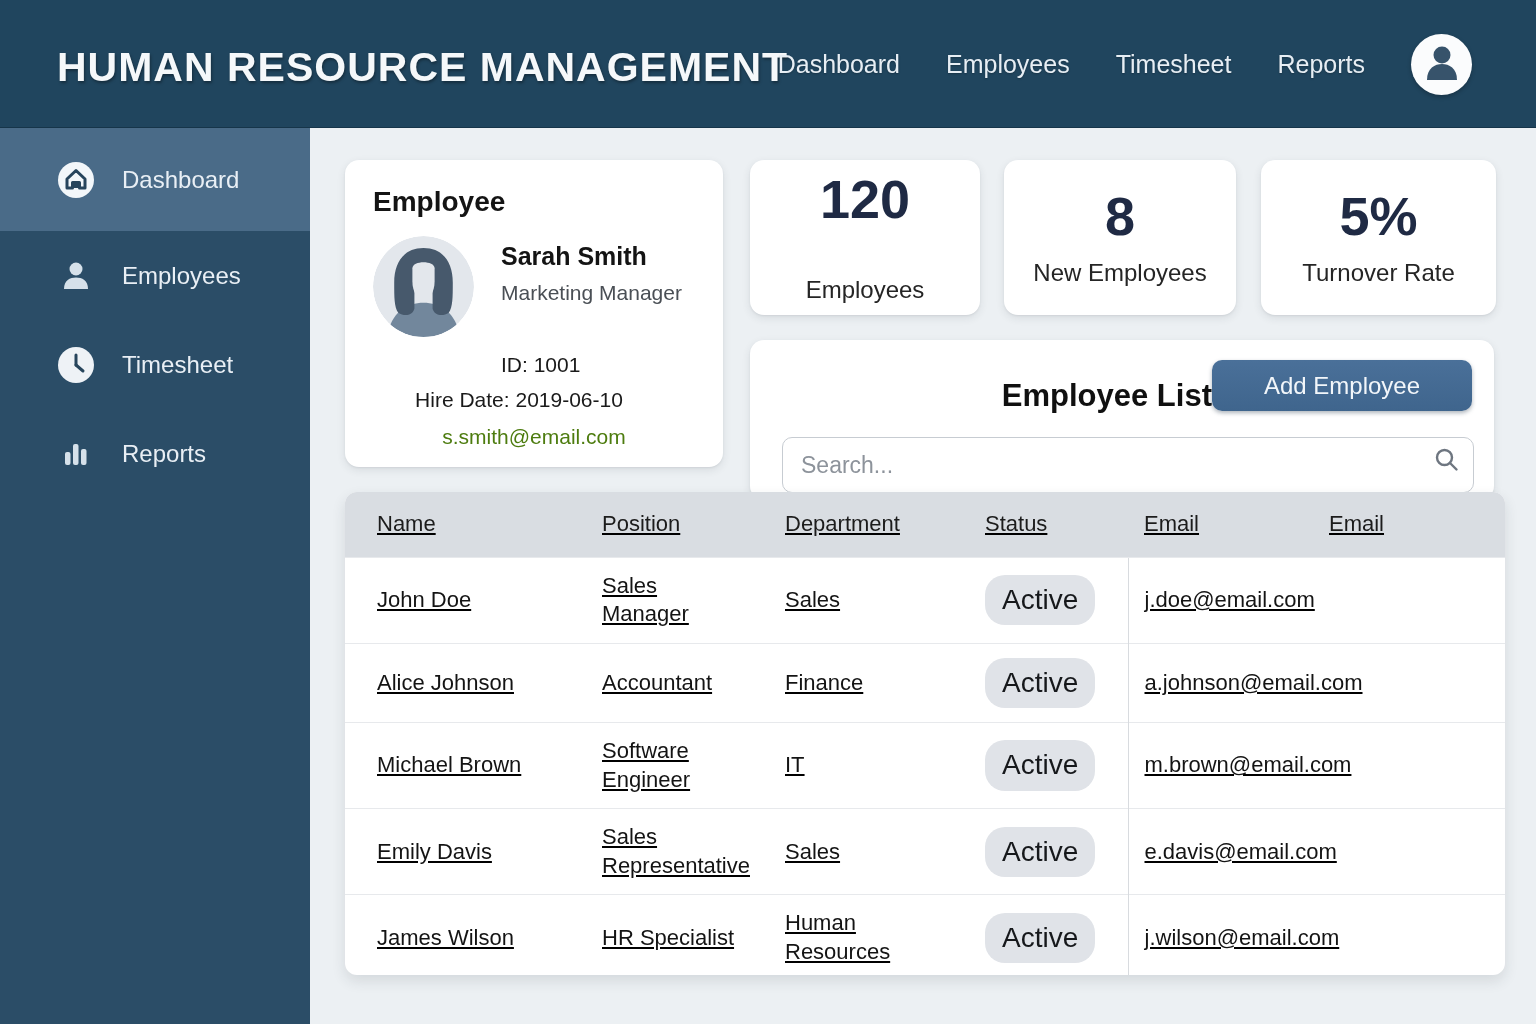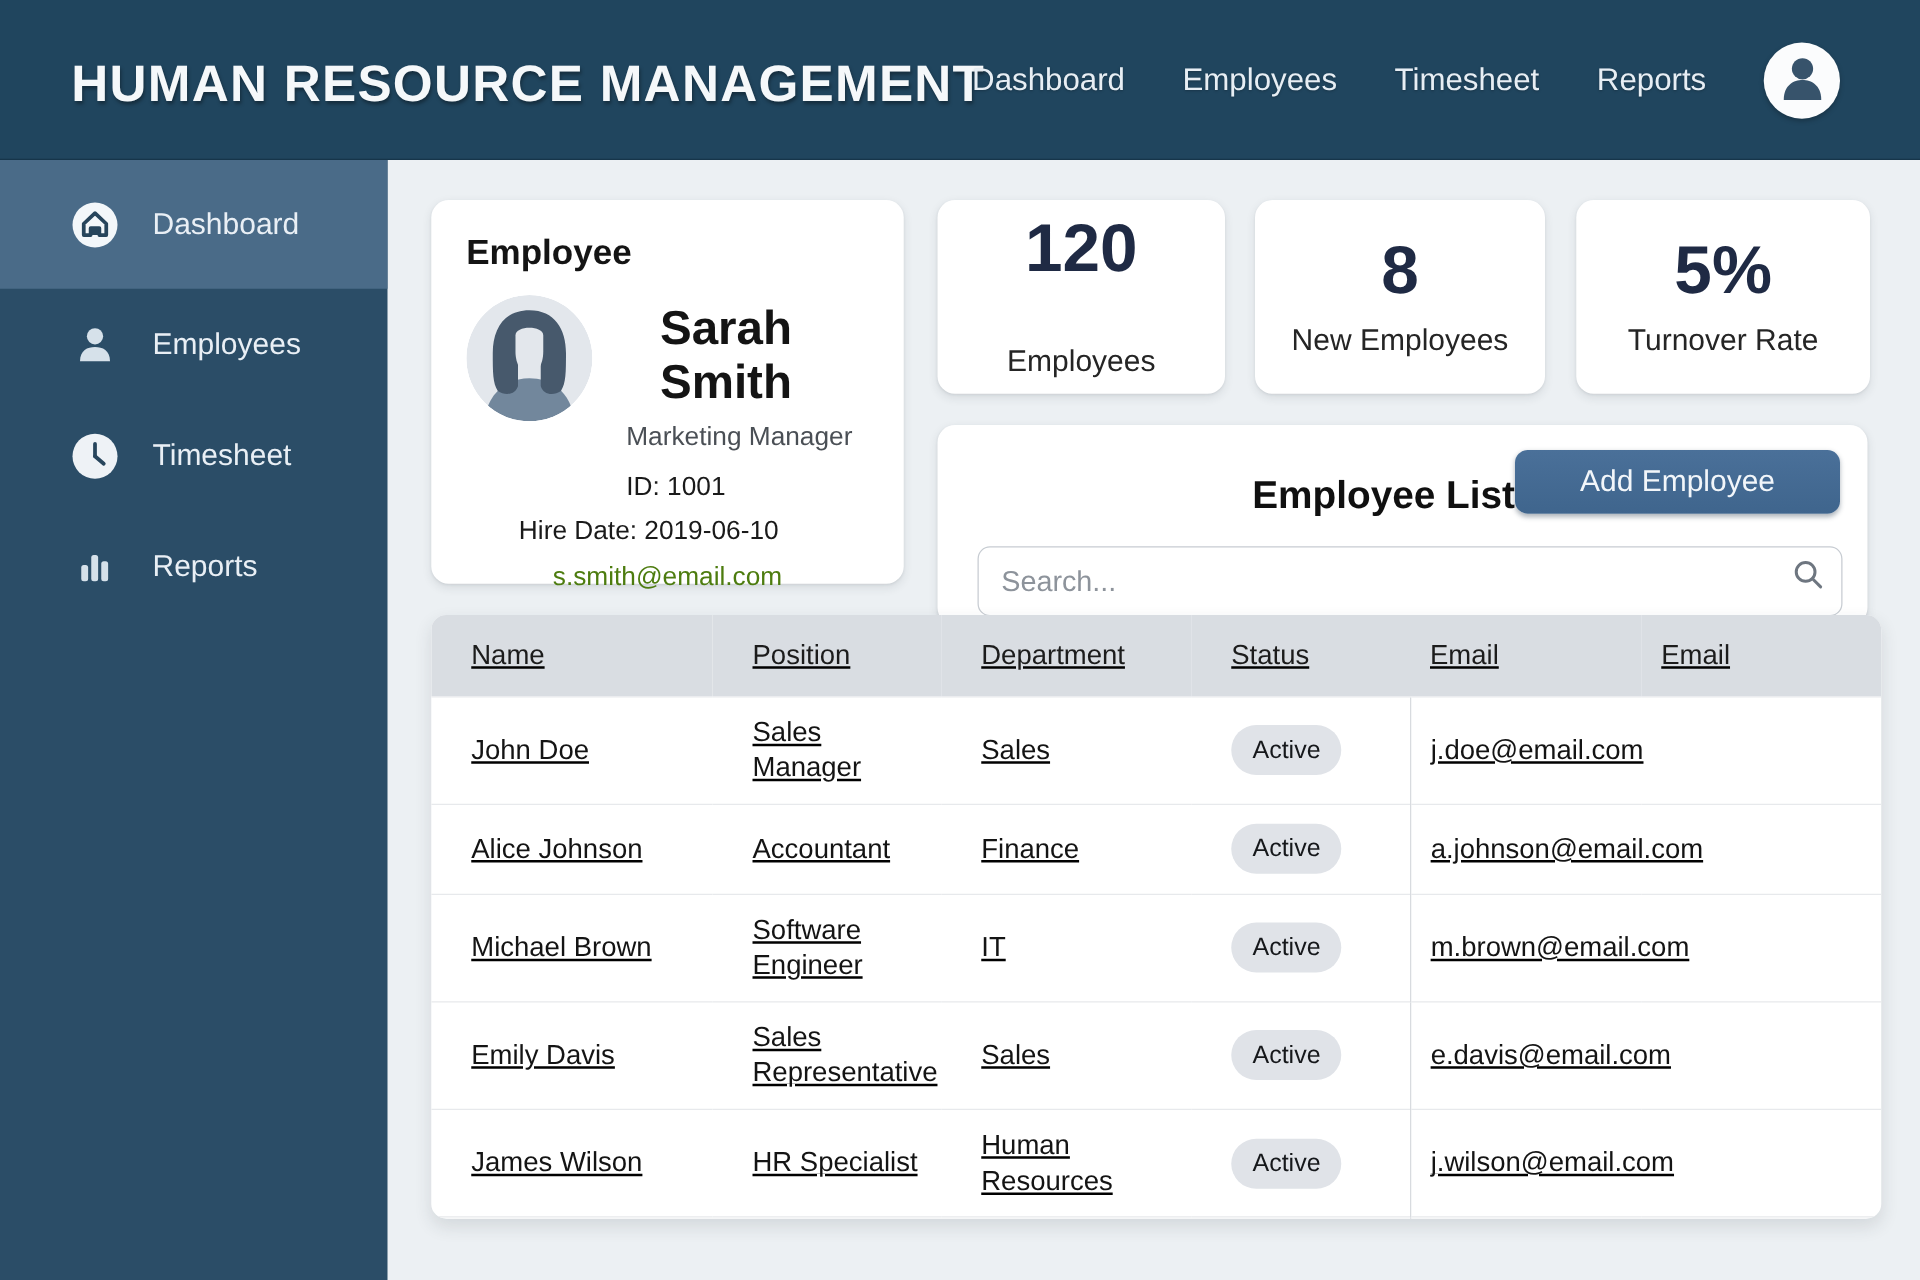--- a/index.html
+++ b/index.html
@@ -46,21 +46,21 @@
   
   .card {
     position:absolute; background:#ffffff; border-radius:14px;
     box-shadow:0 3px 8px rgba(40,50,60,.10), 0 1px 2px rgba(40,50,60,.08);
   }
   .employee-card { left:345px; top:160px; width:378px; height:307px; padding:26px 28px; }
   .employee-card .card-title { font-size:28px; font-weight:bold; color:#141414; margin-bottom:18px; }
   .emp-row { display:flex; align-items:flex-start; }
   .emp-avatar { width:101px; height:101px; border-radius:50%; overflow:hidden; flex:0 0 101px; }
   .emp-info { margin-left:27px; padding-top:6px; }
-  .emp-name { font-size:38px; font-weight:bold; color:#141414;margin-left:27px; }
+  .emp-name { font-size:25px; font-weight:bold; color:#141414; }
   .emp-position { font-size:21px; color:#4a4f55; margin-top:10px; }
   .emp-id { font-size:21px; color:#1a1a1a; margin-top:16px; margin-left:128px; }
   .emp-hire { font-size:21px; color:#1a1a1a; margin-top:11px; text-align:center; padding-right:30px; }
   .emp-email { font-size:21px; color:#4d7c0f; margin-top:13px; text-align:center; }
 
   .stat-card { height:155px; top:160px; display:flex; flex-direction:column; align-items:center; justify-content:center; }
   .stat-card.s1 { left:750px; width:230px;gap:34px; }
   .stat-card.s2 { left:1004px; width:232px; }
   .stat-card.s3 { left:1261px; width:235px; }
   .stat-value { font-size:54px; font-weight:bold; color:#1f2a44; line-height:1; }
@@ -97,21 +97,21 @@
   }
   .emp-table thead th.email-col { padding-left:16px; }
   .emp-table tbody td {
     font-size:22px; color:#141414; padding:14px 6px 14px 32px; height:72px;
     border-top:1px solid #e7e9ec; vertical-align:middle; line-height:1.3;
   }
   .emp-table tbody td.email-cell { padding-left:16px; border-left:1px solid #d8dbdf; }
   .emp-table tbody tr.empty-row td { height:54px; }
   .status-badge {
     display:inline-block; background:#e0e3e8; border-radius:20px;
-    padding:7px 17px; font-size:20px; color:#16181b;
+    padding:7px 17px; font-size:28px; color:#16181b;
   }
 </style>
 </head>
 <body>
 
 <div class="app">
 
   <div class="topbar">
     <div class="app-title">HUMAN RESOURCE MANAGEMENT</div>
     <div class="topnav">

